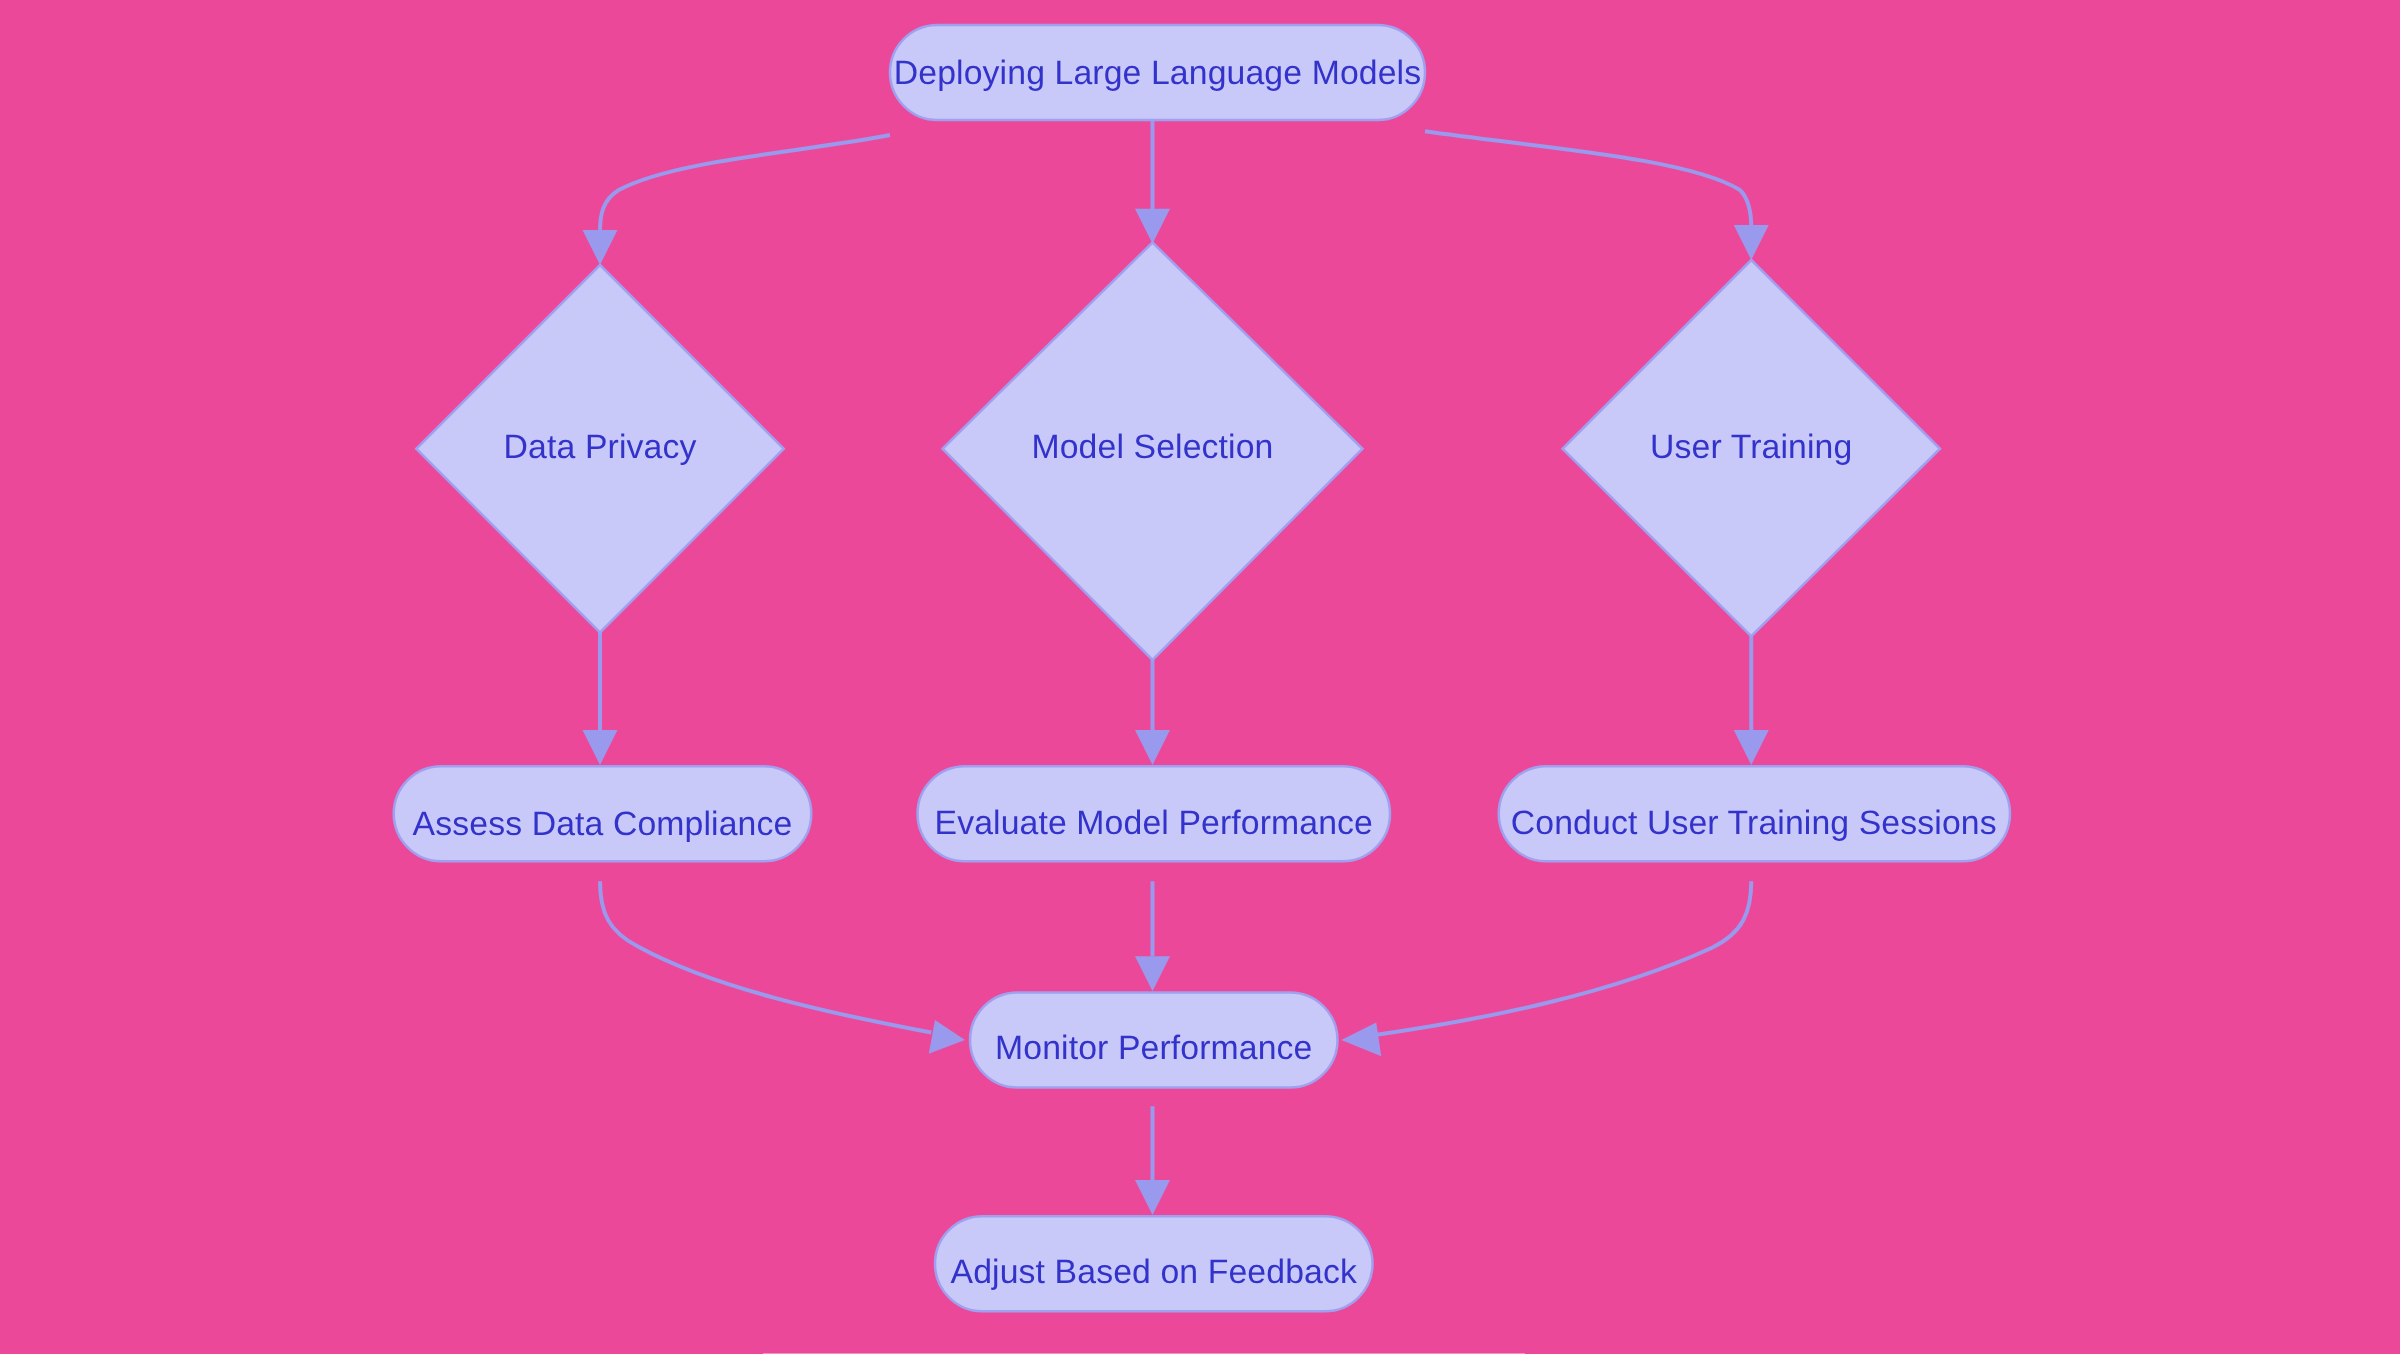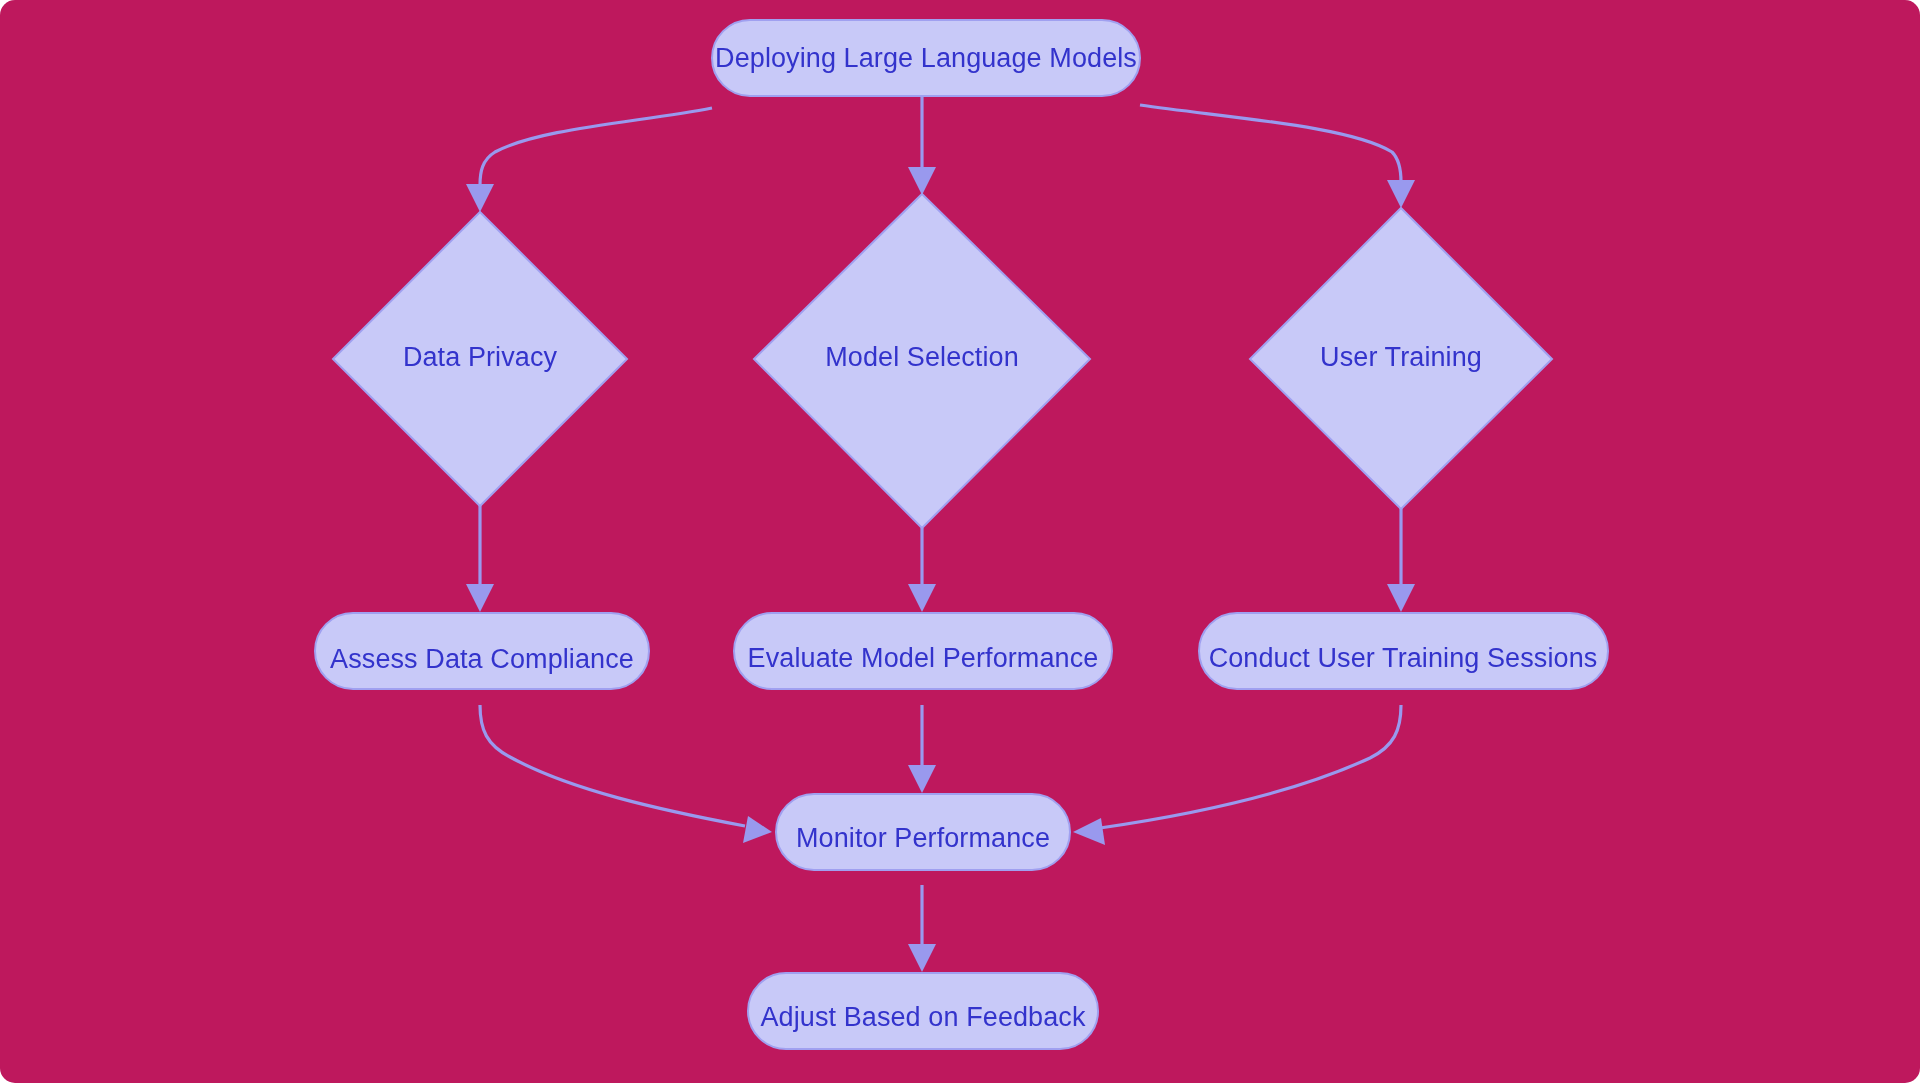--- a/index.html
+++ b/index.html
@@ -11,22 +11,21 @@
   body {
     width: 1920px;
     height: 1083px;
     overflow: hidden;
     font-family: "Liberation Sans", sans-serif;
   }
   #flow-root {
     position: relative;
     width: 1920px;
     height: 1083px;
-    background: #be185d;
-    border-radius: 15px;
+    background: #ec4899;
   }
   svg#flow-svg {
     position: absolute;
     left: 0;
     top: 0;
     width: 1920px;
     height: 1083px;
     display: block;
   }
   .node-label {

